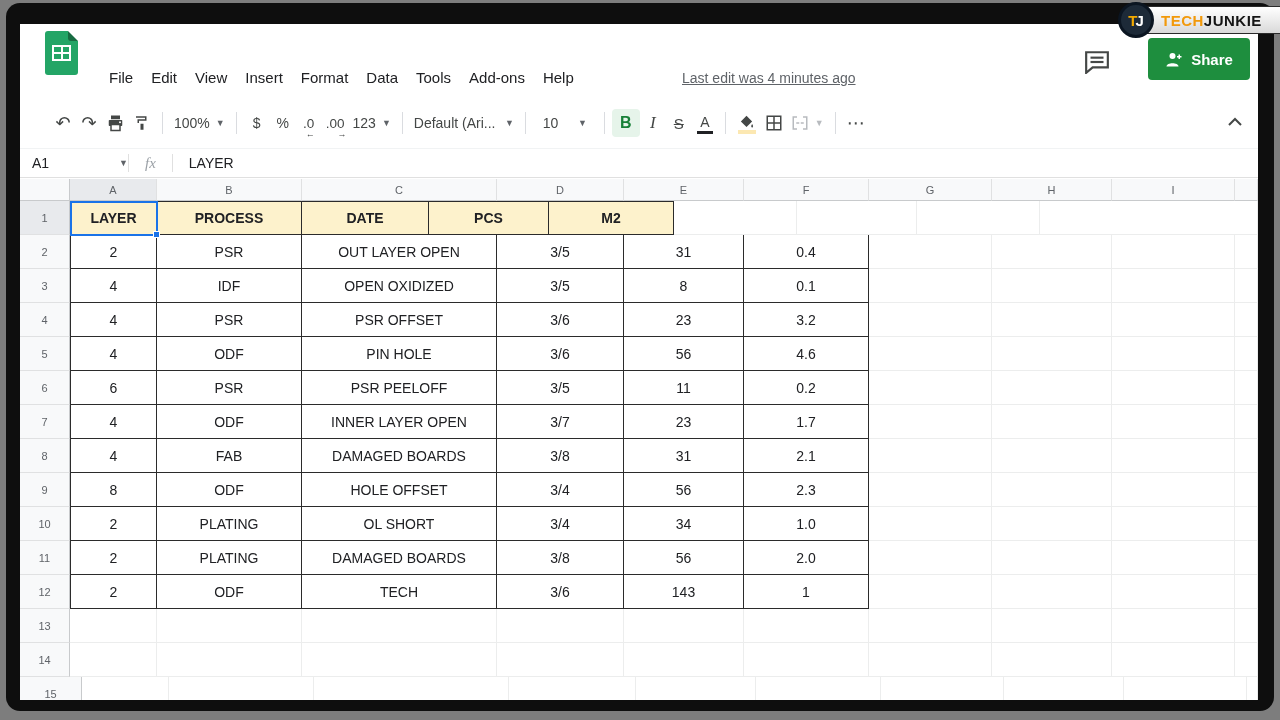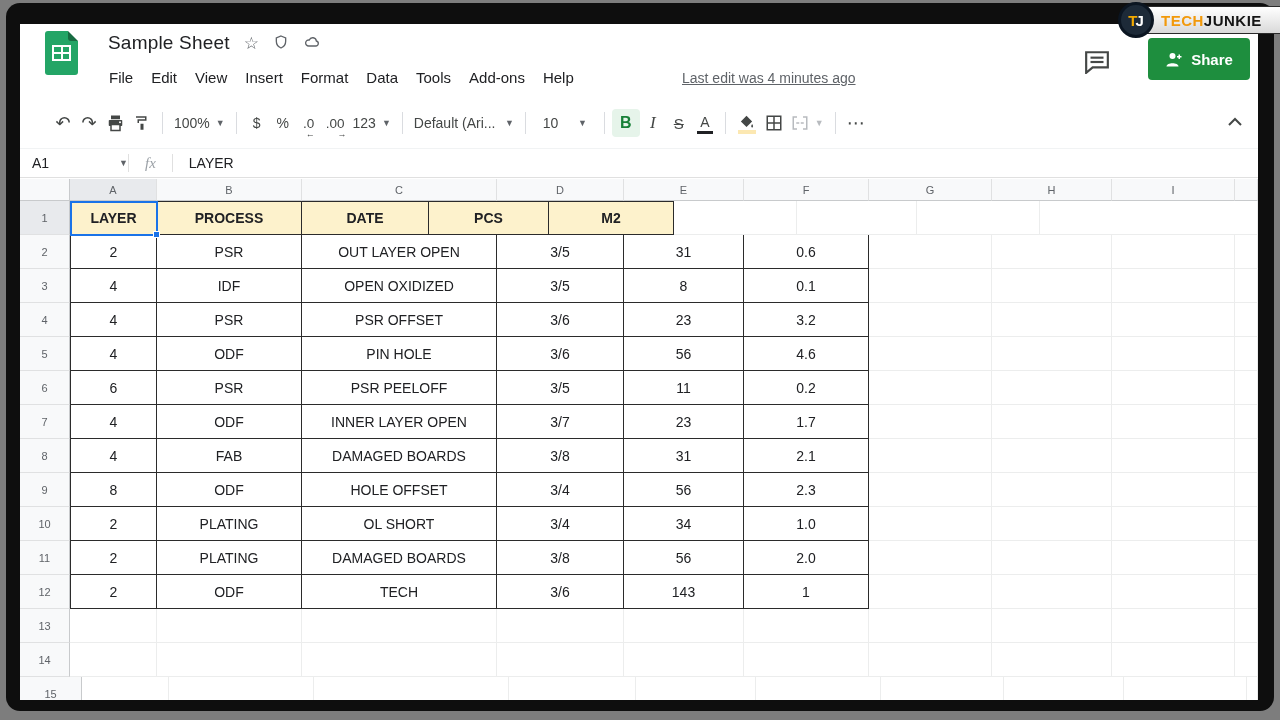--- a/index.html
+++ b/index.html
@@ -125,34 +125,20 @@
 <div class="frame"></div>
 
 <div class="ui">
 
   <div class="hdr">
     <div class="sheets-logo">
       <div class="logo-body"></div>
       <div class="logo-fold"></div>
       <div class="logo-grid"></div>
     </div>
-    <div class="title-row">
-      <span class="doc-title">Sample Sheet</span>
-      <span class="t-icon">☆</span>
-      <span class="t-icon">
-        <svg width="16" height="16" viewBox="0 0 24 24" fill="none" stroke="#5f6368" stroke-width="2">
-          <path d="M12 3 L19 6 V11 C19 16 16 19.5 12 21 C8 19.5 5 16 5 11 V6 Z"></path>
-        </svg>
-      </span>
-      <span class="t-icon">
-        <svg width="18" height="16" viewBox="0 0 24 24" fill="none" stroke="#5f6368" stroke-width="2">
-          <path d="M7 18 a4.5 4.5 0 1 1 .9-8.9 a5.5 5.5 0 0 1 10.6 1.4 a3.8 3.8 0 0 1 -.9 7.5 Z"></path>
-        </svg>
-      </span>
-    </div>
     <div class="menu-row">
         <span class="menu-item">File</span>
         <span class="menu-item">Edit</span>
         <span class="menu-item">View</span>
         <span class="menu-item">Insert</span>
         <span class="menu-item">Format</span>
         <span class="menu-item">Data</span>
         <span class="menu-item">Tools</span>
         <span class="menu-item">Add-ons</span>
         <span class="menu-item">Help</span>
@@ -299,21 +285,21 @@
         <div class="cell" style="width: 123px;"></div>
         <div class="cell" style="flex: 1 1 0%;"></div>
       </div>
       <div class="grow">
         <div class="rnum" style="width: 50px;">2</div>
         <div class="cell tcell tfirst" style="width: 87px;">2</div>
         <div class="cell tcell" style="width: 145px;">PSR</div>
         <div class="cell tcell" style="width: 195px;">OUT LAYER OPEN</div>
         <div class="cell tcell" style="width: 127px;">3/5</div>
         <div class="cell tcell" style="width: 120px;">31</div>
-        <div class="cell tcell" style="width: 125px;">0.6</div>
+        <div class="cell tcell" style="width: 125px;">0.4</div>
         <div class="cell" style="width: 123px;"></div>
         <div class="cell" style="width: 120px;"></div>
         <div class="cell" style="width: 123px;"></div>
         <div class="cell" style="flex: 1 1 0%;"></div>
       </div>
       <div class="grow">
         <div class="rnum" style="width: 50px;">3</div>
         <div class="cell tcell tfirst" style="width: 87px;">4</div>
         <div class="cell tcell" style="width: 145px;">IDF</div>
         <div class="cell tcell" style="width: 195px;">OPEN OXIDIZED</div>

